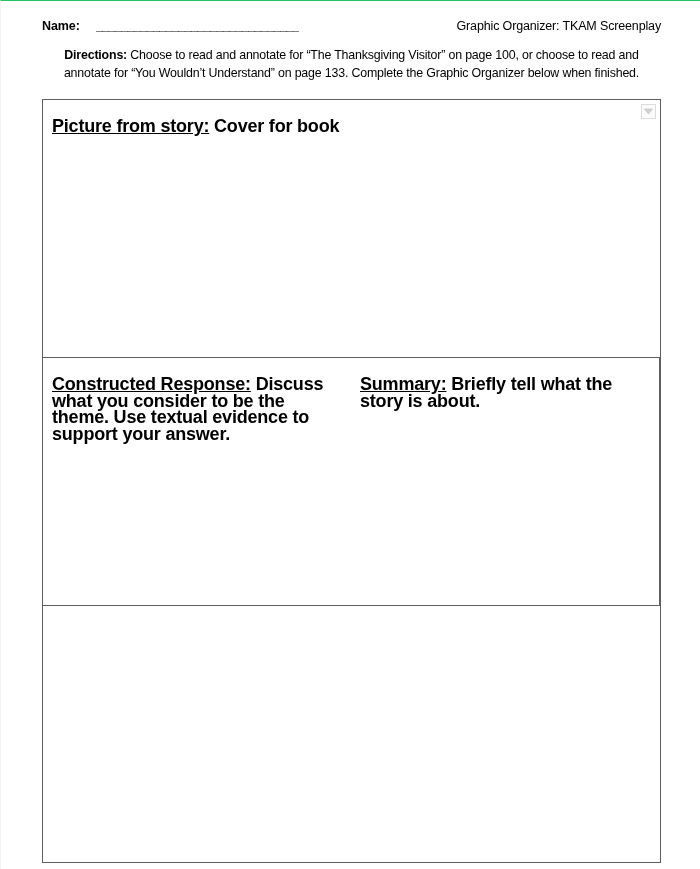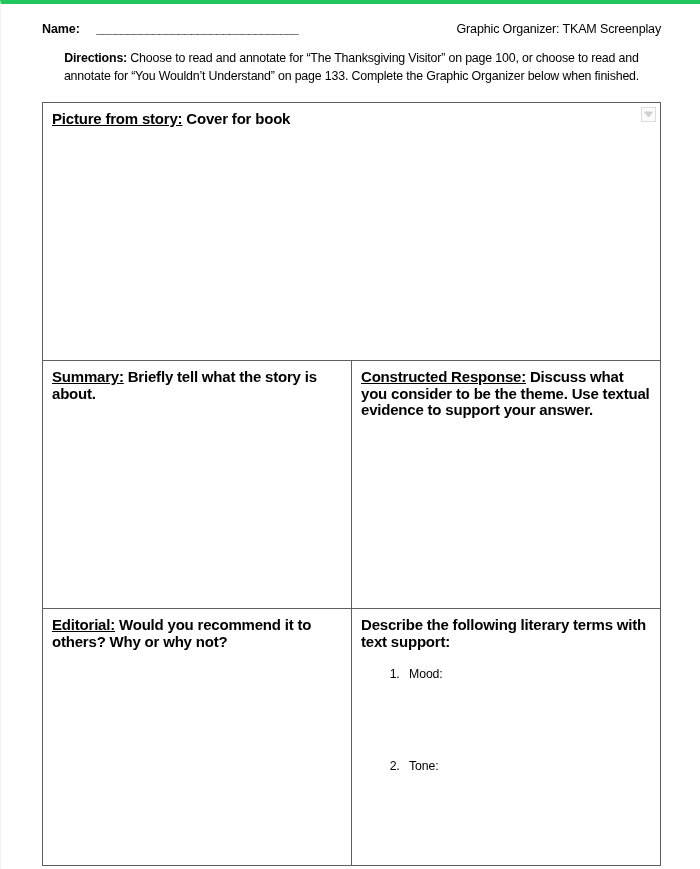--- a/index.html
+++ b/index.html
@@ -18,21 +18,21 @@
   }
 
   .page {
     position: absolute;
     left: 0;
     top: 0;
     width: 700px;
     height: 869px;
     background: #ffffff;
     box-sizing: border-box;
-    border-top: 4px solid #22c55e;
+    border-top: 1px solid #22c55e;
     border-left: 1px solid #f2f2f2;
   }
 
   .page-inner {
     position: absolute;
     left: 41px;
     top: 18px;
     width: 620px;
   }
 
@@ -127,24 +127,25 @@
   .cell-full { width: 100%; }
   .cell-left {
     width: 309px;
     border-right: 1.3px solid #5f5f5f;
   }
   .cell-right {
     width: 308px;
   }
 
   .cell-text {
-    font-size: 15px;
+    font-size: 18px;
     line-height: 16.5px;
     font-weight: bold;
     letter-spacing: -0.2px;
+    margin-top: 10px;
   }
   .cell-text .u {
     text-decoration: underline;
   }
   .cell-text .reg {
     font-weight: bold;
   }
 
   
   .picture-heading .u { text-decoration: underline; }
@@ -210,35 +211,23 @@
           <span>
             <svg width="9" height="7" viewBox="0 0 9 7" aria-hidden="true">
               <polygon points="0.5,1 8.5,1 4.5,6" fill="#d2d2d2" stroke="#c4c4c4" stroke-width="0.7"></polygon>
             </svg>
           </span>
         </div>
       </div>
     </div>
 
     <div class="row row-summary">
+      <div class="cell cell-right">
+        <div class="cell-text"><span class="u">Constructed Response:</span><span class="reg"> Discuss what you consider to be the theme. Use textual evidence to support your answer.</span></div>
+      </div>
       <div class="cell cell-left">
         <div class="cell-text"><span class="u">Summary:</span><span class="reg"> Briefly tell what the story is about.</span></div>
       </div>
-      <div class="cell cell-right">
-        <div class="cell-text"><span class="u">Constructed Response:</span><span class="reg"> Discuss what you consider to be the theme. Use textual evidence to support your answer.</span></div>
-      </div>
     </div>
 
-    <div class="row row-editorial">
-      <div class="cell cell-left">
-        <div class="cell-text"><span class="u">Editorial:</span><span class="reg"> Would you recommend it to others? Why or why not?</span></div>
-      </div>
-      <div class="cell cell-right">
-        <div class="cell-text">Describe the following literary terms with text support:</div>
-        <ol class="terms-list">
-          <li>Mood:</li>
-          <li>Tone:</li>
-        </ol>
-      </div>
-    </div>
 
   </div>
 </div>
 
 </body></html>

